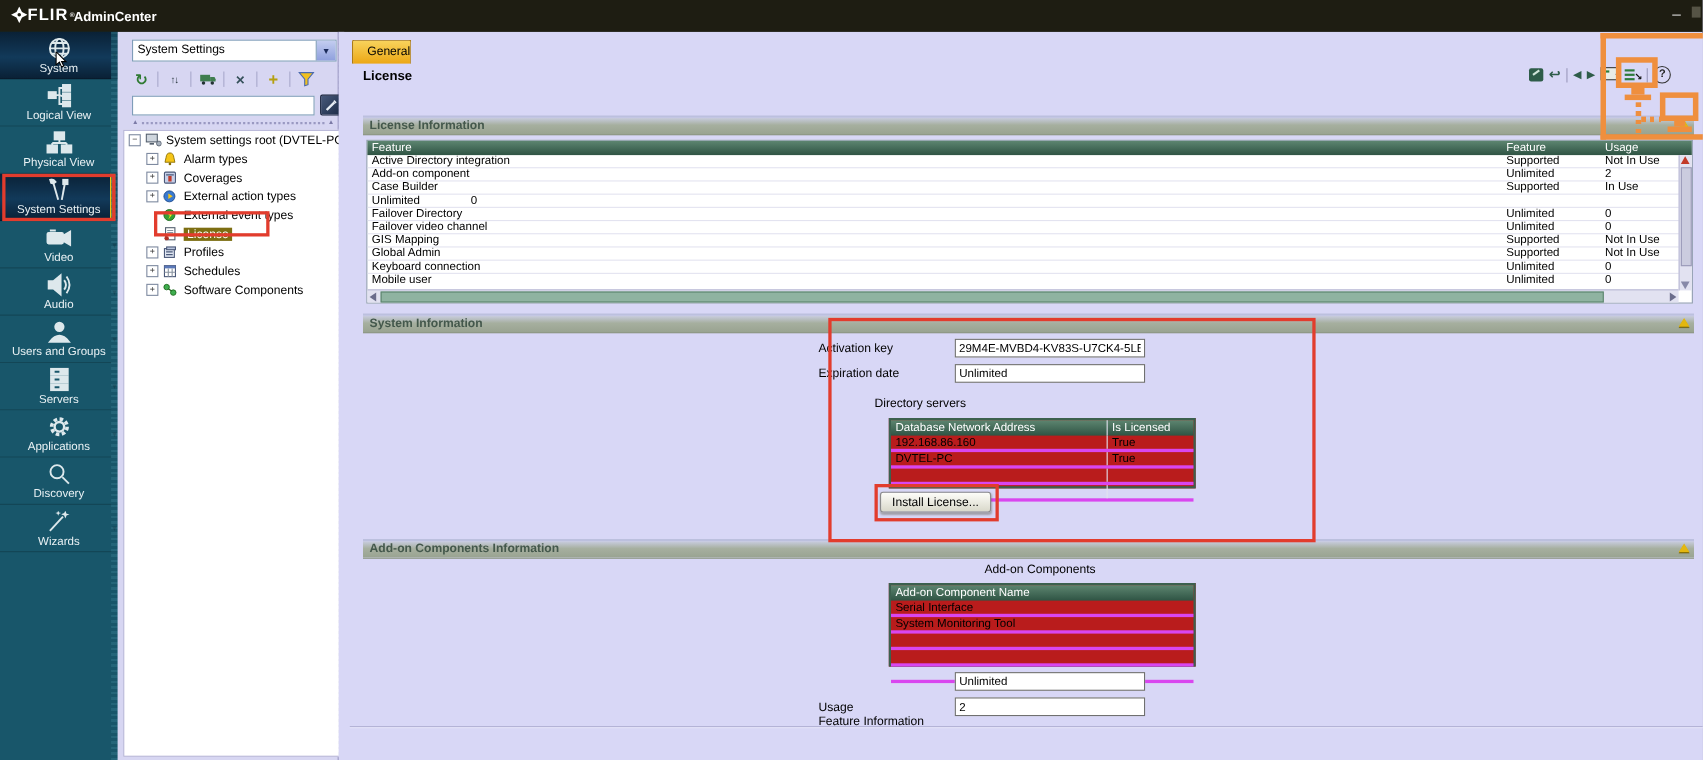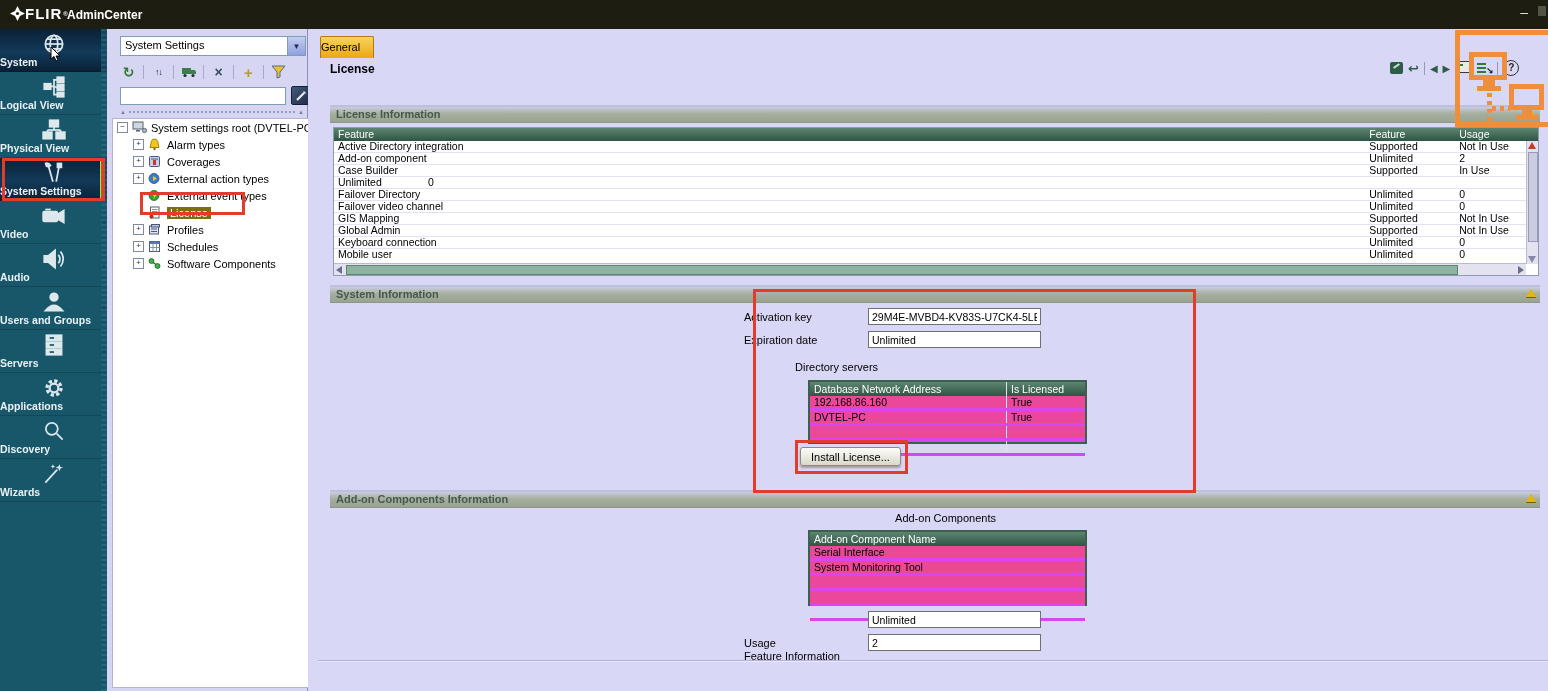--- a/index.html
+++ b/index.html
@@ -12,21 +12,21 @@
   .brand .reg{font-size:6px;vertical-align:top;margin-left:1px;}
   .app-title{position:absolute;left:67px;top:8px;color:#fff;font-weight:bold;font-size:12px;}
   .win-min{position:absolute;right:20px;top:4px;color:#ddd;font-size:14px;cursor:default;}
   .win-x{position:absolute;right:2px;top:6px;width:8px;height:10px;background:#555345;}
   
   .sidebar{position:absolute;left:0;top:29px;width:107px;height:662px;background:#18566a;}
   .sb-item{position:relative;height:42px;border-bottom:1px solid rgba(0,0,0,.18);cursor:pointer;}
   .sb-item.sel{background:linear-gradient(180deg,#0a2136 0%,#123a5a 55%,#0a2136 100%);}
   .sb-item.yellowbar::after{content:"";position:absolute;right:2px;top:0;width:5px;height:100%;background:#f6c60a;}
   .sb-ic{height:26px;display:flex;align-items:flex-end;justify-content:center;}
-  .sb-lb{color:#e9f1f4;font-size:10.5px;margin-top:1px;white-space:nowrap;font-weight:bold;}
+  .sb-lb{text-align:center;color:#e9f1f4;font-size:10.5px;margin-top:1px;white-space:nowrap;}
   .sb-caret{position:absolute;right:1px;top:17px;color:#0c2430;font-size:8px;}
   .sb-scrollstrip{position:absolute;right:0;top:0;width:6px;height:662px;
       background:repeating-linear-gradient(180deg,#2a6c80 0 2px,#18566a 2px 5px);opacity:.7;}
   svg.sbi{stroke:#dde8ec;fill:none;stroke-width:1.6;}
   .cursor-arrow{position:absolute;left:50px;top:18px;}
   
   .treepanel{position:absolute;left:107px;top:29px;width:200px;height:662px;background:#d7d6f2;border-right:1px solid #8e8cb8;}
   .combo{position:absolute;left:13px;top:7px;width:184px;height:18px;background:#fff;border:1px solid #7f9db9;display:flex;}
   .combo-text{flex:1;padding:2px 4px;white-space:nowrap;overflow:hidden;}
   .combo-btn{width:17px;background:linear-gradient(180deg,#c3cdf0,#8fa0dd);border-left:1px solid #7f9db9;
@@ -50,21 +50,21 @@
   .texp.none{visibility:hidden;}
   .tic{width:15px;height:13px;margin-right:4px;flex:none;}
   .tlabel{font-size:11px;}
   .trow.sel .tlabel{background:#7d6e12;color:#fff;padding:0 3px;}
   .ind0{padding-left:4px;} .ind1{padding-left:20px;}
   
   .content{position:absolute;left:308px;top:29px;width:1240px;height:662px;background:#d8d7f6;}
   .v-splitter{position:absolute;left:308px;top:29px;width:5px;height:662px;
       background:repeating-linear-gradient(180deg,#b9b8da 0 2px,#d8d7f6 2px 5px);}
   .tab{position:absolute;left:320px;top:36px;width:52px;height:21px;background:linear-gradient(180deg,#f8d35c,#eca714);
-      border:1px solid #ad7c13;border-bottom:none;border-radius:2px 2px 0 0;text-align:left;line-height:21px;font-size:11px;}
+      border:1px solid #ad7c13;border-bottom:none;border-radius:2px 2px 0 0;text-align:right;line-height:21px;font-size:11px;}
   .page-title{position:absolute;left:330px;top:62px;font-weight:bold;font-size:12px;}
   .top-toolbar{position:absolute;left:1390px;top:60px;display:flex;align-items:center;gap:5px;}
   .tt-sep{width:1px;height:13px;background:#9a99bb;}
   .tt-arrow{color:#2e5c49;font-size:10px;}
   .greensq{width:13px;height:12px;background:#2e5c49;border-radius:2px;position:relative;}
   .greensq::after{content:"";position:absolute;left:3px;top:3px;width:7px;height:2px;background:#cfe4d8;transform:rotate(-35deg);}
   .ico-undo{color:#2e5c49;font-size:13px;font-weight:bold;}
   .helpbtn{width:14px;height:14px;border:1.5px solid #333;border-radius:50%;text-align:center;line-height:13px;font-size:10px;font-weight:bold;color:#222;}
   
   .sect{position:absolute;left:330px;width:1210px;height:15px;
@@ -84,21 +84,21 @@
   .vs-up{position:absolute;top:1px;left:1px;width:0;height:0;border-left:4px solid transparent;border-right:4px solid transparent;border-bottom:7px solid #c23a28;}
   .vs-dn{position:absolute;bottom:1px;left:1px;width:0;height:0;border-left:4px solid transparent;border-right:4px solid transparent;border-top:7px solid #8789a8;}
   .vs-thumb{position:absolute;top:11px;left:1px;width:8px;height:88px;background:#cbccdf;border:1px solid #9a9ab8;}
   .hscroll{position:absolute;left:0;bottom:0;width:1192px;height:11px;background:#e2e2f1;border-top:1px solid #b9b9d4;}
   .hs-l{position:absolute;left:2px;top:2px;width:0;height:0;border-top:4px solid transparent;border-bottom:4px solid transparent;border-right:6px solid #6b6d8c;}
   .hs-r{position:absolute;right:2px;top:2px;width:0;height:0;border-top:4px solid transparent;border-bottom:4px solid transparent;border-left:6px solid #6b6d8c;}
   .hs-thumb{position:absolute;left:12px;top:1px;width:1110px;height:8px;background:#8fb3a1;border:1px solid #5d8570;}
   
   .flabel{position:absolute;font-size:11px;text-align:left;width:120px;}
   .finput{position:absolute;width:165px;height:15px;border:1px solid #707070;background:#fff;font:inherit;font-size:10.5px;padding:0 3px;}
-  .minitable{position:absolute;left:808px;width:275px;background:#ec4899;border:2px solid #3c604e;}
+  .minitable{position:absolute;left:808px;width:275px;background:#b91c1c;border:2px solid #3c604e;}
   .mt-head{display:flex;height:14px;background:linear-gradient(180deg,#5d8570,#2f5444);color:#fff;font-size:10.5px;line-height:14px;}
   .mt-row{display:flex;height:12px;line-height:12px;font-size:10.5px;border-bottom:3px solid #d946ef;}
   .mt-row div,.mt-head div{padding:0 4px;white-space:nowrap;overflow:hidden;}
   .mc1{width:188px;} .mc2{flex:1;border-left:1px solid #e3e3f0;}
   .btn{position:absolute;height:19px;background:linear-gradient(180deg,#fdfdf9,#d9d8ca);border:1px solid #8a8a8a;border-radius:3px;
       font:inherit;font-size:11px;padding:0 10px;box-shadow:0 2px 2px rgba(90,90,70,.45);}
   .divider{position:absolute;left:318px;top:660px;width:1230px;height:1px;background:#b4b3d6;box-shadow:0 1px 0 #e8e7fb;}
   
   .ann-red{position:absolute;border:3px solid #e23c2d;pointer-events:none;z-index:50;}
   .ann-orange{position:absolute;border:5px solid #ef8f3e;pointer-events:none;z-index:60;}

